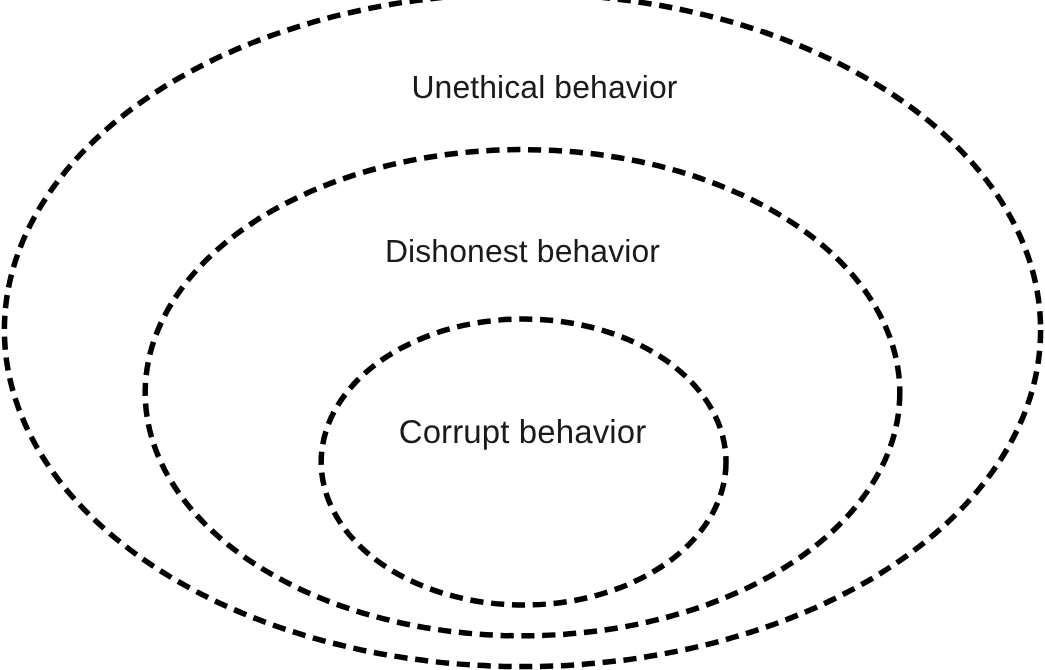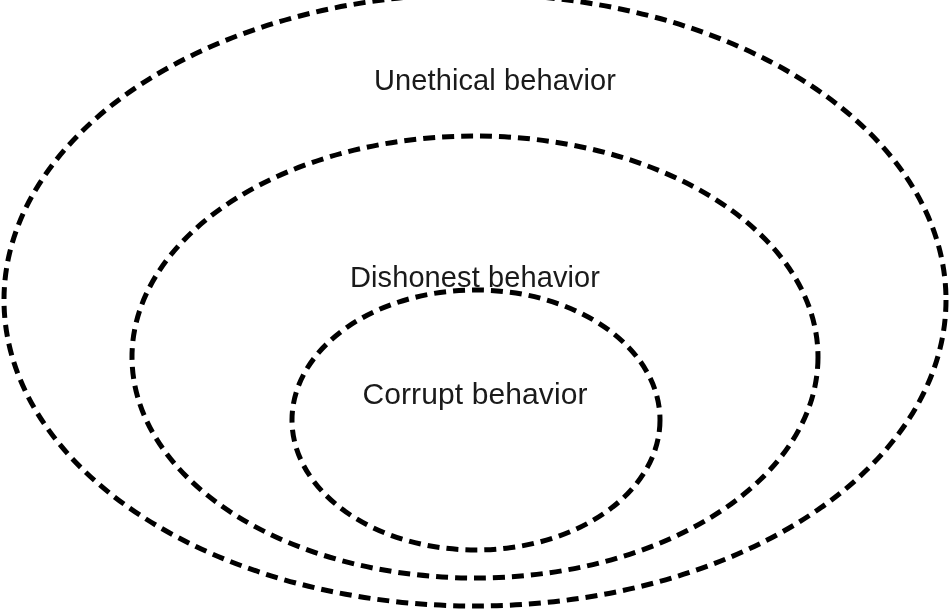--- a/index.html
+++ b/index.html
@@ -64,17 +64,17 @@
 
     <ellipse class="ring-ellipse" cx="475" cy="300" rx="471" ry="306" stroke-width="5" stroke-dasharray="12 7" stroke-linecap="butt" stroke="#000000"></ellipse>
 
     <ellipse class="ring-ellipse" cx="475" cy="357" rx="343" ry="221" stroke-width="5" stroke-dasharray="12 7" stroke-linecap="butt" stroke="#000000"></ellipse>
 
     <ellipse class="ring-ellipse" cx="476" cy="420" rx="184" ry="130" stroke-width="5" stroke-dasharray="12 7" stroke-linecap="butt" stroke="#000000"></ellipse>
   </svg>
 
   <div class="ring-label" id="label-outer" style="top: 66px; color: rgb(26, 26, 26); margin-left: 20px;">Unethical behavior</div>
 
-  <div class="ring-label" id="label-middle" style="top: 215px; color: rgb(26, 26, 26); margin-top: 48px;">Dishonest behavior</div>
+  <div class="ring-label" id="label-middle" style="top: 215px; color: rgb(26, 26, 26);">Dishonest behavior</div>
 
   <div class="ring-label" id="label-inner" style="top: 379px; color: rgb(26, 26, 26);">Corrupt behavior</div>
 
 </div>
 
 </body></html>

